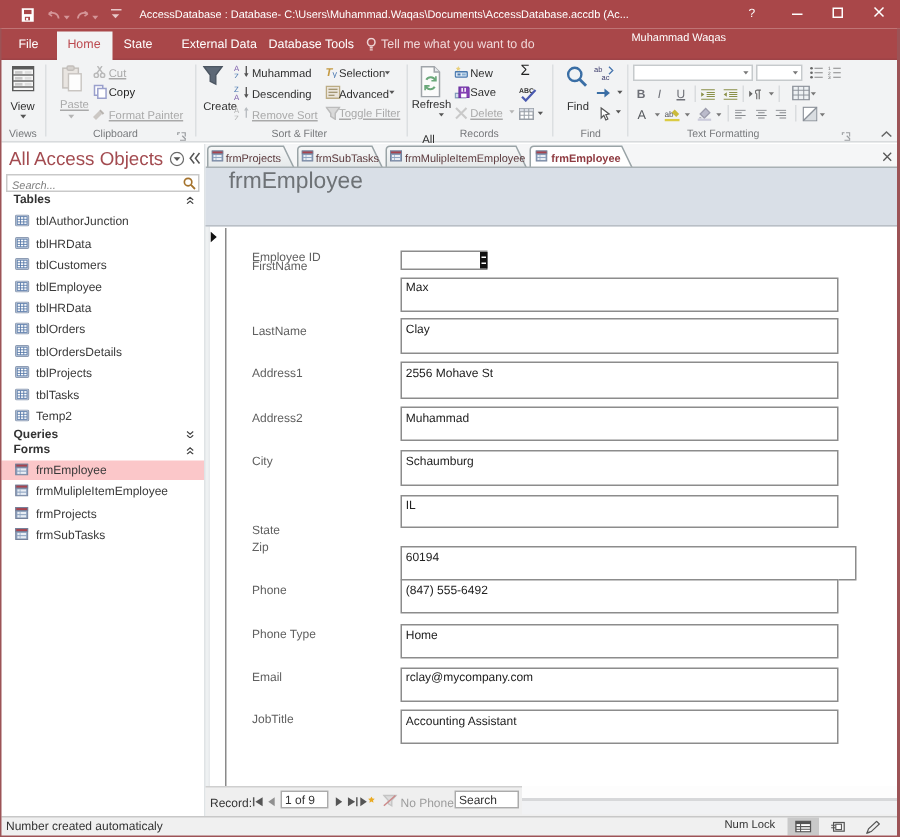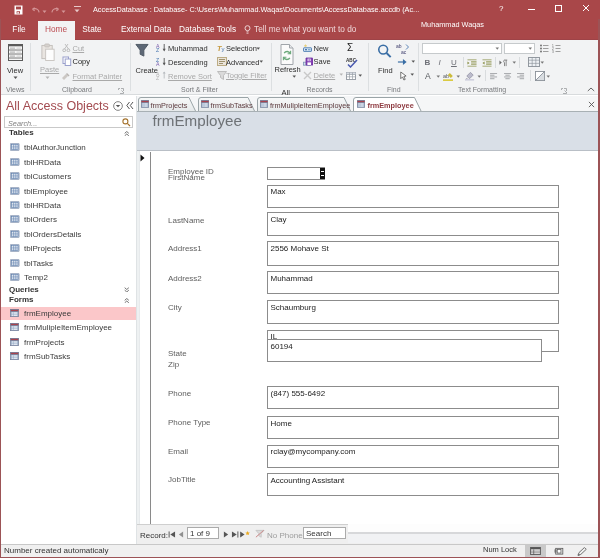--- a/index.html
+++ b/index.html
@@ -513,21 +513,21 @@
 <div class="fbox" style="top:212.3px;height:23.4px;width:292px">Clay</div>
 <span class="flabel" style="top:244.0px">Address1</span>
 <div class="fbox" style="top:241.4px;height:24.8px;width:292px">2556 Mohave St</div>
 <span class="flabel" style="top:273.5px">Address2</span>
 <div class="fbox" style="top:271.3px;height:23.1px;width:292px">Muhammad</div>
 <span class="flabel" style="top:302.5px">City</span>
 <div class="fbox" style="top:300.2px;height:23.5px;width:292px">Schaumburg</div>
 <span class="flabel" style="top:349px">State</span>
 <div class="fbox" style="top:329.7px;height:22.0px;width:292px">IL</div>
 <span class="flabel" style="top:360.0px">Zip</span>
-<div class="fbox" style="top:339px;height:22.6px;width:275px">60194</div>
+<div class="fbox" style="top:364px;height:22.6px;width:304px">60194</div>
 <span class="flabel" style="top:388.5px">Phone</span>
 <div class="fbox" style="top:386.4px;height:22.8px;width:292px">(847) 555-6492</div>
 <span class="flabel" style="top:417.5px">Phone Type</span>
 <div class="fbox" style="top:416.1px;height:22.9px;width:292px">Home</div>
 <span class="flabel" style="top:446.5px">Email</span>
 <div class="fbox" style="top:444.7px;height:23.0px;width:292px">rclay@mycompany.com</div>
 <span class="flabel" style="top:475.0px">JobTitle</span>
 <div class="fbox" style="top:473.2px;height:22.6px;width:292px">Accounting Assistant</div>
 <div class="abs" style="left:320px;top:167.8px;width:4.6px;height:11.3px;background:#111"></div>
 <div class="abs" style="left:321px;top:170.5px;width:2.6px;height:1.2px;background:#fff"></div>

